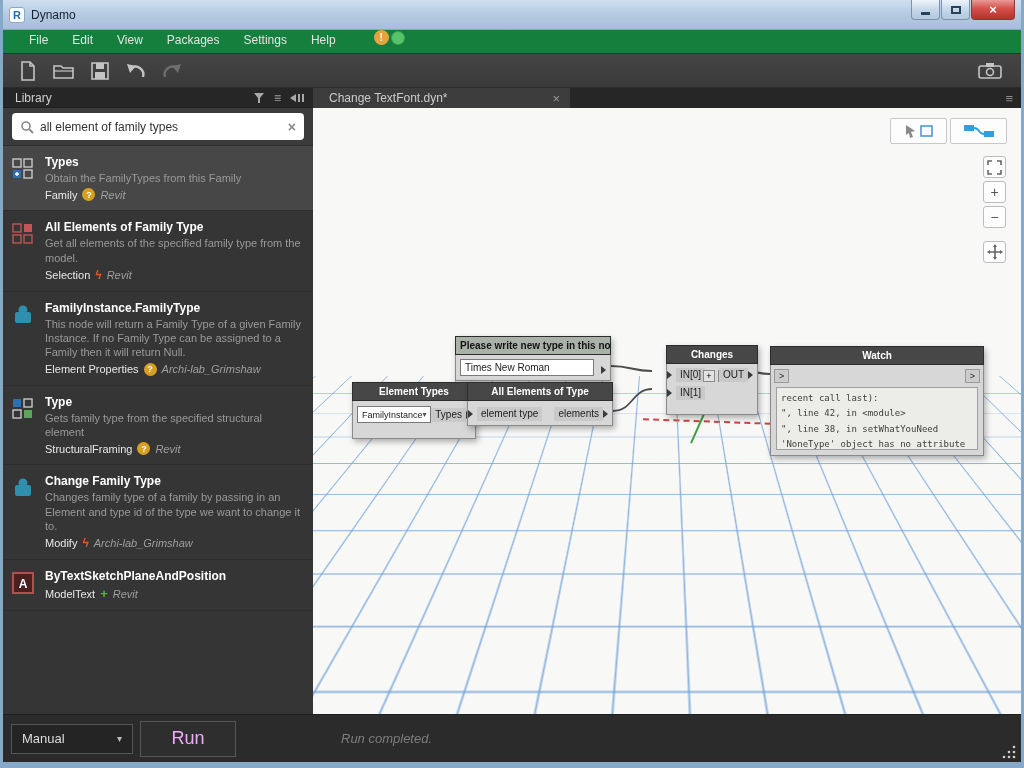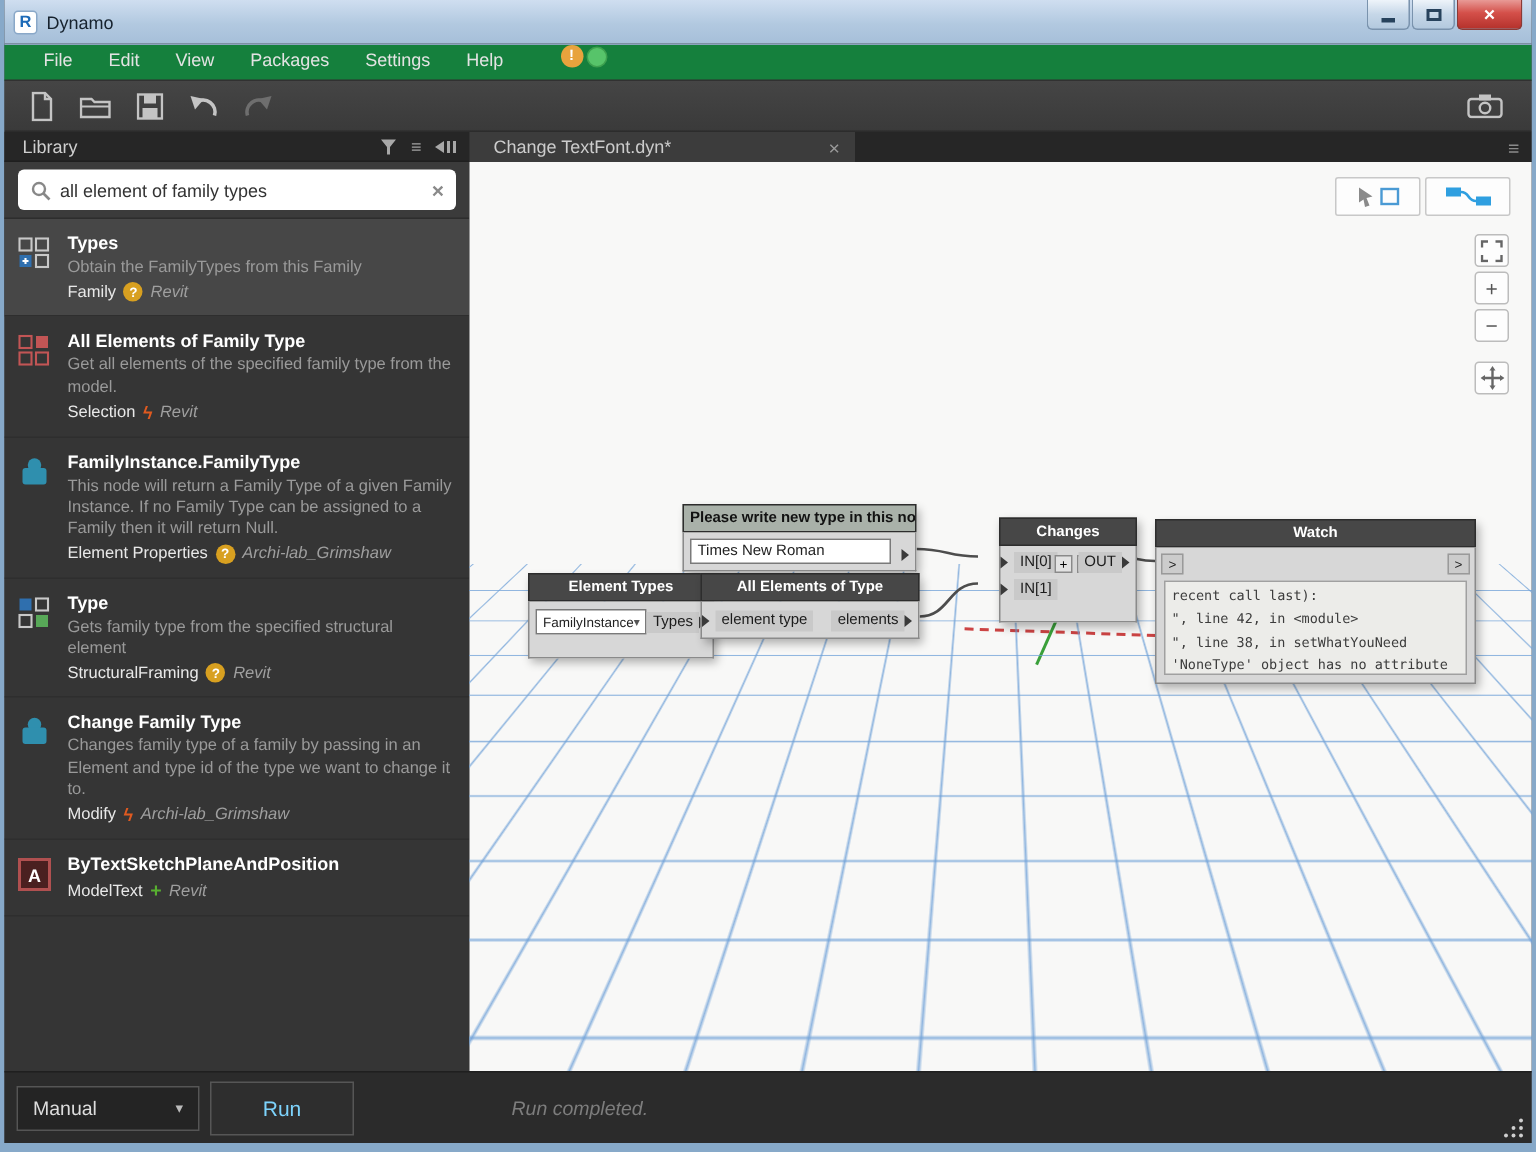--- a/index.html
+++ b/index.html
@@ -134,21 +134,21 @@
   .z-btn.pan { margin-top:10px; }
 
   
   .statusbar { height:48px; flex:0 0 48px; background:#2b2b2b; border-top:1px solid #1f1f1f;
                display:flex; align-items:center; padding:0 8px; position:relative; }
   .run-combo { width:122px; height:30px; background:#242424; border:1px solid #555; color:#ddd;
                font-size:13px; display:flex; align-items:center; justify-content:space-between;
                padding:0 10px; cursor:pointer; }
   .run-combo .caret { color:#bbb; font-size:10px; }
   .run-btn { width:96px; height:36px; margin-left:7px; background:#2e2e2e; border:1px solid #565656;
-             color:#7dd3fc; font-size:14px; display:flex; align-items:center; justify-content:center;
+             color:#f0abfc; font-size:18px; display:flex; align-items:center; justify-content:center;
              cursor:pointer; }
   .run-status { margin-left:105px; color:#7d7d7d; font-size:13px; font-style:italic; }
   .grip { position:absolute; right:5px; bottom:3px; }
 </style>
 </head>
 <body>
 
 <div class="window">
 
   <div class="titlebar">

